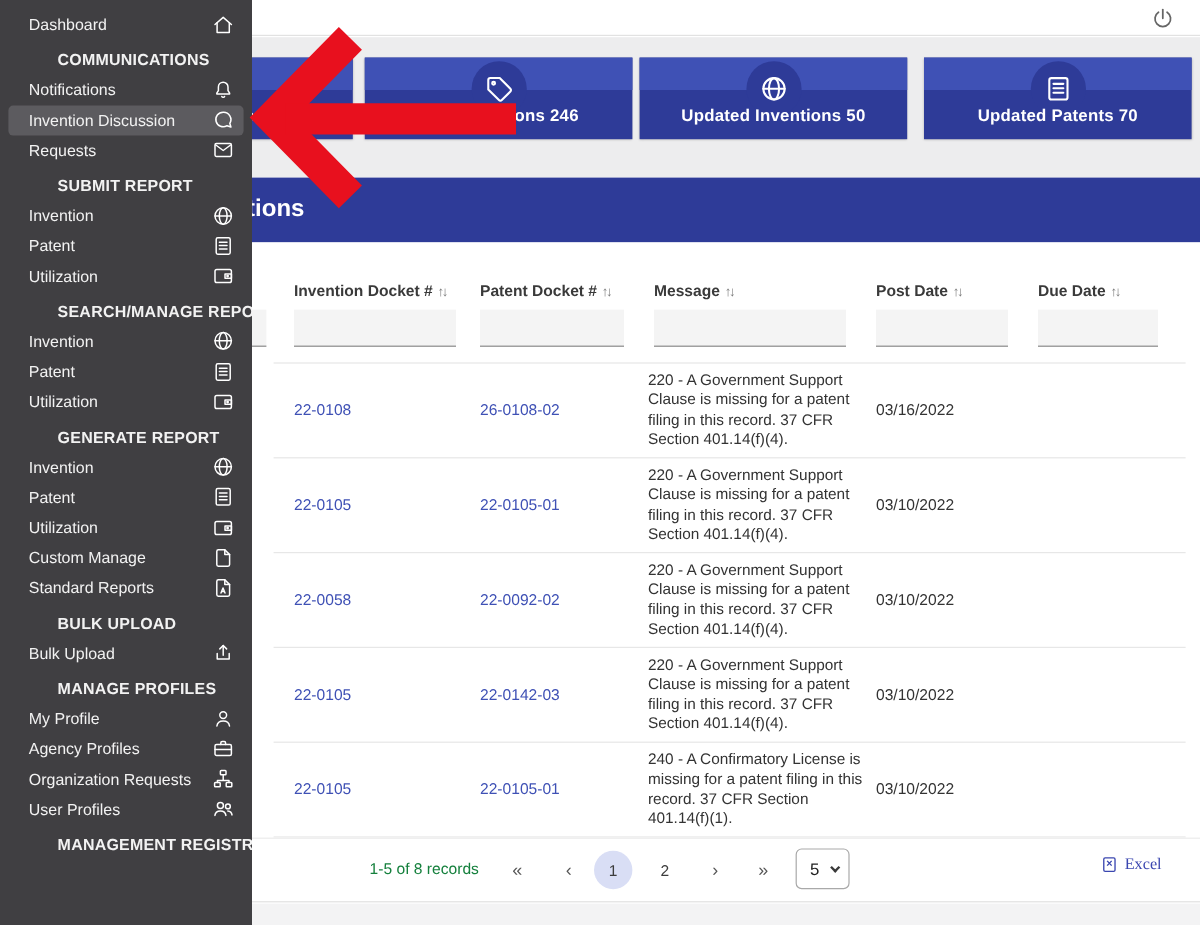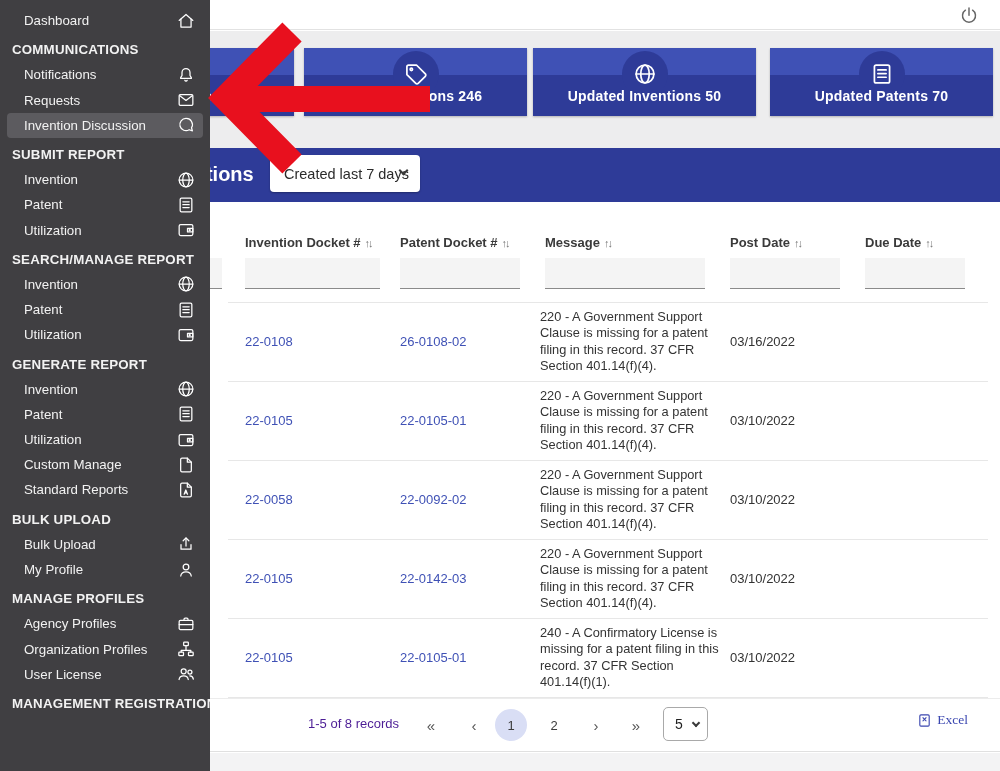--- a/index.html
+++ b/index.html
@@ -29,38 +29,38 @@
   .th { position:absolute; top:33px; font-size:13px; font-weight:bold; color:#3a3a3a; white-space:nowrap; }
   .sort { font-size:11px; color:#777; font-weight:normal; margin-left:4px; letter-spacing:-2px; }
   .filter { position:absolute; top:56px; height:31px; background:#f4f4f4; border:none; border-bottom:1.5px solid #8a8a8a; font-family:inherit; font-size:13px; padding:0 6px; }
   .rowsep { position:absolute; left:228px; width:760px; height:1px; background:#e7e7e7; }
   .cell { position:absolute; font-size:13px; color:#333; white-space:nowrap; }
   .cell.link { color:#3f51b5; cursor:pointer; }
   .cell.msg { white-space:normal; width:180px; line-height:16.5px; font-size:12.8px; }
 
   
   #pagebar { position:absolute; left:0; top:698px; width:1000px; height:54px; background:#fff; border-top:1px solid #ececec; border-bottom:1px solid #e0e0e0; }
-  #pg-summary { position:absolute; left:308px; top:17px; font-size:13px; color:#4c1d95; }
+  #pg-summary { position:absolute; left:308px; top:17px; font-size:13px; color:#15803d; }
   .pg-btn { position:absolute; top:10px; width:32px; height:32px; background:none; border:none; font-size:15px; color:#555; cursor:pointer; font-family:inherit; }
   .pg-num { border-radius:50%; font-size:13px; color:#3c3c3c; }
   .pg-num.active { background:#d9def5; }
   #pg-size-wrap { position:absolute; left:663px; top:8px; width:45px; height:34px; }
   #pg-size { width:45px; height:34px; border:1px solid #a9a9a9; border-radius:5px; background:#fff; font-family:inherit; font-size:14px; color:#222; padding-left:11px; appearance:none; -webkit-appearance:none; cursor:pointer; }
   #pg-size-wrap .chev { position:absolute; right:9px; top:13px; pointer-events:none; width:6px; height:6px; }
   #excel-link { position:absolute; right:32px; top:13px; display:flex; align-items:center; gap:5px; color:#3b47b0; font-size:13.5px; font-family:"Liberation Serif", serif; text-decoration:none; cursor:pointer; }
   #bottomstrip { position:absolute; left:0; top:753px; width:1000px; height:18px; background:#f3f3f4; }
 
   
   #sidebar { position:absolute; left:0; top:0; width:210px; height:771px; background:#403f42; z-index:10; padding-top:8px; overflow:hidden; }
   .sb-row { height:25.2px; display:flex; align-items:center; color:#f2f2f2; }
   .sb-item { padding:0 14px 0 24px; cursor:pointer; font-size:13.3px; }
   .sb-item .sb-label { flex:1; white-space:nowrap; }
   .sb-item .sb-icon { width:20px; height:20px; display:flex; align-items:center; justify-content:center; color:#fff; }
   .sb-item.active { background:#5c5b5f; border-radius:4px; margin:0 7px; padding:0 7px 0 17px; }
-  .sb-header { margin-top:4px; padding-left:12px; font-size:13.3px; font-weight:bold; letter-spacing:.2px; white-space:nowrap; }
+  .sb-header { margin-top:4px; padding-left:12px; font-size:13.3px; font-weight:bold; letter-spacing:.2px; white-space:nowrap;margin-left:36px; }
 
   
   #arrow { position:absolute; left:0; top:0; z-index:20; pointer-events:none; }
   svg { display:block; }
 </style>
 </head>
 <body>
 
 <div id="main">
   <div id="topbar">
@@ -105,23 +105,20 @@
             <rect x="5" y="3.8" width="14" height="16.4" rx="1.6"></rect>
             <path d="M8.2 8.2h7.6M8.2 11.6h7.6M8.2 15h7.6"></path>
           </svg>
         </div>
         <div class="label">Updated Patents 70</div>
       </div>
     </div>
 
   <div id="section-bar">
     <div id="section-title">New Inventions</div>
-    <button id="filter-dd">
-      <span>Created last 7 days</span><span class="chev"></span>
-    </button>
   </div>
 
   <div id="table-area">
       <input class="filter" style="left: 140px; width: 82px;">
       <div class="th" style="left:245px">Invention Docket #<span class="sort">↑↓</span></div>
       <input class="filter" style="left: 245px; width: 135px;">
       <div class="th" style="left:400px">Patent Docket #<span class="sort">↑↓</span></div>
       <input class="filter" style="left: 400px; width: 120px;">
       <div class="th" style="left:545px">Message<span class="sort">↑↓</span></div>
       <input class="filter" style="left: 545px; width: 160px;">
@@ -197,34 +194,34 @@
     <div class="sb-row sb-header">COMMUNICATIONS</div>
     <div class="sb-row sb-item">
       <span class="sb-label">Notifications</span>
       <span class="sb-icon">
         <svg viewBox="0 0 24 24" width="20" height="20" fill="none" stroke="currentColor" stroke-width="1.5" stroke-linecap="round" stroke-linejoin="round">
           <path d="M12 4.2a4.8 4.8 0 0 0-4.8 4.8v3.6l-1.6 2.6v.9h12.8v-.9l-1.6-2.6V9A4.8 4.8 0 0 0 12 4.2z"></path>
           <path d="M10.6 18.4a1.5 1.5 0 0 0 2.8 0"></path>
         </svg>
       </span>
     </div>
+    <div class="sb-row sb-item active">
+      <span class="sb-label">Invention Discussion</span>
+      <span class="sb-icon">
+        <svg viewBox="0 0 24 24" width="20" height="20" fill="none" stroke="currentColor" stroke-width="1.5" stroke-linecap="round" stroke-linejoin="round">
+          <path d="M12 4.2a7.3 7.3 0 1 0 3.8 13.5L19.7 19l-1.1-3.7A7.3 7.3 0 0 0 12 4.2z"></path>
+        </svg>
+      </span>
+    </div>
     <div class="sb-row sb-item">
       <span class="sb-label">Requests</span>
       <span class="sb-icon">
         <svg viewBox="0 0 24 24" width="20" height="20" fill="none" stroke="currentColor" stroke-width="1.5" stroke-linecap="round" stroke-linejoin="round">
           <rect x="3.8" y="5.6" width="16.4" height="12.8" rx="1.3"></rect>
           <path d="m4.6 7 7.4 5.5L19.4 7"></path>
-        </svg>
-      </span>
-    </div>
-    <div class="sb-row sb-item active">
-      <span class="sb-label">Invention Discussion</span>
-      <span class="sb-icon">
-        <svg viewBox="0 0 24 24" width="20" height="20" fill="none" stroke="currentColor" stroke-width="1.5" stroke-linecap="round" stroke-linejoin="round">
-          <path d="M12 4.2a7.3 7.3 0 1 0 3.8 13.5L19.7 19l-1.1-3.7A7.3 7.3 0 0 0 12 4.2z"></path>
         </svg>
       </span>
     </div>
     <div class="sb-row sb-header">SUBMIT REPORT</div>
     <div class="sb-row sb-item">
       <span class="sb-label">Invention</span>
       <span class="sb-icon">
         <svg viewBox="0 0 24 24" width="20" height="20" fill="none" stroke="currentColor" stroke-width="1.5" stroke-linecap="round" stroke-linejoin="round">
           <circle cx="12" cy="12" r="8.2"></circle>
           <path d="M3.8 12h16.4"></path>
@@ -334,53 +331,53 @@
     <div class="sb-row sb-item">
       <span class="sb-label">Bulk Upload</span>
       <span class="sb-icon">
         <svg viewBox="0 0 24 24" width="20" height="20" fill="none" stroke="currentColor" stroke-width="1.5" stroke-linecap="round" stroke-linejoin="round">
           <path d="M6 12.8v5.4h12v-5.4"></path>
           <path d="M12 14.4V4.8"></path>
           <path d="m8.6 8.1 3.4-3.4 3.4 3.4"></path>
         </svg>
       </span>
     </div>
+    <div class="sb-row sb-header">MANAGE PROFILES</div>
     <div class="sb-row sb-item">
       <span class="sb-label">My Profile</span>
       <span class="sb-icon">
         <svg viewBox="0 0 24 24" width="20" height="20" fill="none" stroke="currentColor" stroke-width="1.5" stroke-linecap="round" stroke-linejoin="round">
           <circle cx="12" cy="8.3" r="3.4"></circle>
           <path d="M5.7 19.2c.4-3.3 3-5.1 6.3-5.1s5.9 1.8 6.3 5.1"></path>
         </svg>
       </span>
     </div>
-    <div class="sb-row sb-header">MANAGE PROFILES</div>
     <div class="sb-row sb-item">
       <span class="sb-label">Agency Profiles</span>
       <span class="sb-icon">
         <svg viewBox="0 0 24 24" width="20" height="20" fill="none" stroke="currentColor" stroke-width="1.5" stroke-linecap="round" stroke-linejoin="round">
           <rect x="3.8" y="7.6" width="16.4" height="11" rx="1.5"></rect>
           <path d="M9.6 7.6V6.2c0-.8.6-1.4 1.4-1.4h2c.8 0 1.4.6 1.4 1.4v1.4"></path>
           <path d="M3.8 12.6h16.4"></path>
         </svg>
       </span>
     </div>
     <div class="sb-row sb-item">
-      <span class="sb-label">Organization Profiles</span>
+      <span class="sb-label">Organization Requests</span>
       <span class="sb-icon">
         <svg viewBox="0 0 24 24" width="20" height="20" fill="none" stroke="currentColor" stroke-width="1.5" stroke-linecap="round" stroke-linejoin="round">
           <rect x="9.2" y="3.6" width="5.6" height="4.4" rx=".8"></rect>
           <rect x="3.4" y="15.6" width="5.6" height="4.4" rx=".8"></rect>
           <rect x="15" y="15.6" width="5.6" height="4.4" rx=".8"></rect>
           <path d="M12 8v3.6M6.2 15.6v-2h11.6v2M12 11.6v2"></path>
         </svg>
       </span>
     </div>
     <div class="sb-row sb-item">
-      <span class="sb-label">User License</span>
+      <span class="sb-label">User Profiles</span>
       <span class="sb-icon">
         <svg viewBox="0 0 24 24" width="20" height="20" fill="none" stroke="currentColor" stroke-width="1.5" stroke-linecap="round" stroke-linejoin="round">
           <circle cx="9.2" cy="8.8" r="3"></circle>
           <path d="M3.7 18.6c.3-2.9 2.6-4.5 5.5-4.5s5.2 1.6 5.5 4.5"></path>
           <circle cx="16.7" cy="9.6" r="2.4"></circle>
           <path d="M16.6 14.2c2.3.2 3.9 1.6 4.2 3.9"></path>
         </svg>
       </span>
     </div>
     <div class="sb-row sb-header">MANAGEMENT REGISTRATION</div>

